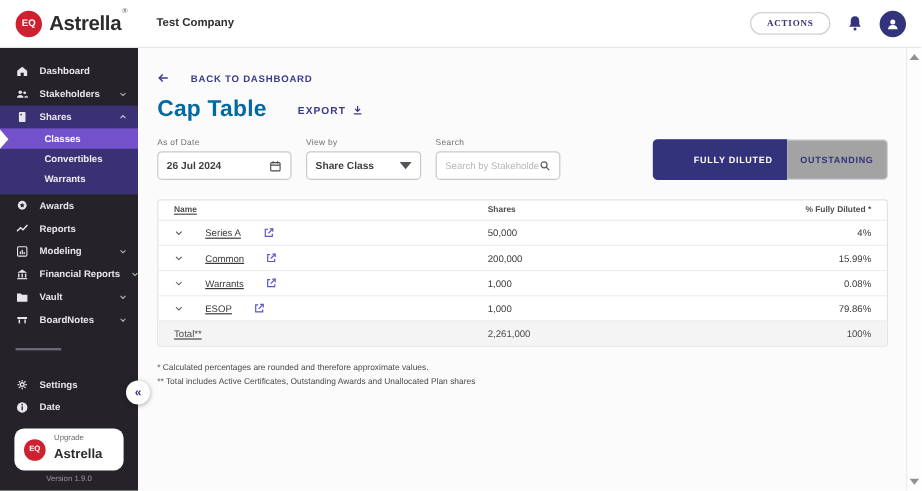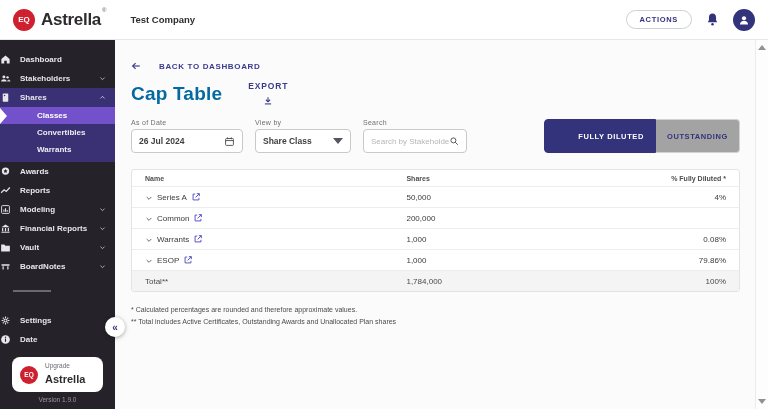--- a/index.html
+++ b/index.html
@@ -11,32 +11,32 @@
             display:flex; align-items:center; padding:0 13px; position:relative; z-index:5; }
   .logo { display:flex; align-items:flex-start; cursor:pointer; }
   .logo-circle { width:22px; height:22px; border-radius:50%; background:#CE202F; color:#fff;
                  font-size:8px; font-weight:bold; display:flex; align-items:center; justify-content:center; }
   .brand-name { font-size:17px; font-weight:bold; color:#2E2B2E; margin-left:6px; letter-spacing:-0.3px; line-height:22px; }
   .reg-mark { font-size:6px; color:#555; margin-left:1px; margin-top:-2px; }
   .company { margin-left:24px; font-size:9.5px; font-weight:bold; color:#2F2F33; }
   .topbar-right { margin-left:auto; display:flex; align-items:center; gap:13px; }
   .actions-btn { border:1.5px solid #cfcfd6; border-radius:12px; background:#fff; padding:4px 13px;
                  font-size:7.5px; font-weight:bold; color:#33337C; letter-spacing:0.09em; cursor:pointer;
-                 font-family:Liberation Sans, sans-serif; }
+                 font-family:Liberation Serif, serif; }
   .icon-btn { background:none; border:none; cursor:pointer; display:flex; align-items:center; }
   .avatar { width:22px; height:22px; border-radius:50%; background:#33337C;
             display:flex; align-items:center; justify-content:center; }
 
   
   .shell { display:flex; height:369px; }
 
   
   .sidebar { width:115px; background:#252329; display:flex; flex-direction:column;
              padding-top:10px; position:relative; flex-shrink:0; }
-  .nav-row { height:19px; display:flex; align-items:center; gap:9px;
+  .nav-row { height:19px; display:flex; align-items:center; padding-left:13px; gap:9px;
              font-size:8px; font-weight:bold; color:#E8E6EC; cursor:pointer; white-space:nowrap; }
   .nav-row svg.nicon { width:11px; height:11px; flex-shrink:0; }
   .chev { margin-left:auto; margin-right:9px; width:7px; height:7px; flex-shrink:0; }
   .nav-group { background:#3A3175; padding-bottom:4px; }
   .sub-row { height:17px; display:flex; align-items:center; padding-left:37px;
              font-size:8px; font-weight:bold; color:#EEECF4; cursor:pointer; position:relative; }
   .sub-row.selected { background:#7351CB; color:#fff; }
   .sel-marker { position:absolute; left:0; top:50%; transform:translateY(-50%);
                 width:0; height:0; border-top:8px solid transparent; border-bottom:8px solid transparent;
                 border-left:7px solid #fff; }
@@ -54,21 +54,21 @@
                   font-size:10px; font-weight:bold; display:flex; align-items:center; justify-content:center;
                   cursor:pointer; z-index:6; font-family:"Liberation Sans", sans-serif; }
 
   
   .main { flex:1; background:#FBFBFC; padding:17px 0 0 16px; position:relative; overflow:hidden; }
   .back-link { display:inline-flex; align-items:center; gap:18px; color:#3A3A8C; font-size:8px;
                font-weight:bold; letter-spacing:0.08em; cursor:pointer; }
   .title-row { margin-top:6px; display:flex; align-items:center; gap:26px; }
   .page-title { font-size:19px; font-weight:bold; color:#0369a1; letter-spacing:0.2px; }
   .export-link { display:inline-flex; align-items:center; gap:5px; color:#3A3A8C; font-size:8.5px;
-                 font-weight:bold; letter-spacing:0.1em; cursor:pointer;flex-direction:column; }
+                 font-weight:bold; letter-spacing:0.1em; cursor:pointer; }
 
   .filters { margin-top:13px; display:flex; gap:12px; padding-right:15px; }
   .fgroup label { display:block; font-size:7px; color:#716f6f; letter-spacing:0.04em; margin-bottom:3px; }
   .control { height:24px; border:1px solid #c9c9c9; border-radius:4px; background:#fff;
              display:flex; align-items:center; padding:0 7px; font-size:8.5px; font-weight:bold;
              color:#3E3E40; cursor:pointer; }
   .control .spacer { margin-left:auto; }
   .ctl-date { width:112px; }
   .ctl-view { width:96px; }
   .ctl-search { width:104px; }
@@ -81,21 +81,21 @@
   .tg-btn { font-family:"Liberation Sans", sans-serif; font-size:7.5px; font-weight:bold;
             letter-spacing:0.08em; padding:7px 11px; cursor:pointer; }
   .tg-selected { background:#33337C; color:#fff; border:1px solid #33337C; border-radius:4px 0 0 4px;padding-left:33px; }
   .tg-unselected { background:#a3a3a3; color:#33337C; border:1px solid #d2d2da; border-left:none; border-radius:0 4px 4px 0; }
 
   
   .cap-table { margin-top:16px; margin-right:15px; background:#fff; border:1px solid #e3e3e6; border-radius:3px; }
   .t-head { display:flex; padding:5px 13px 4px 13px; font-size:7px; font-weight:bold; color:#4E4E52; }
   .t-row { display:flex; align-items:center; height:21px; border-top:1px solid #EDEDEF;
            padding:0 13px; font-size:8px; color:#3A3A3C; }
-  .c-name { flex:0 0 45%; display:flex; align-items:flex-end; gap:4px; }
+  .c-name { flex:0 0 45%; display:flex; align-items:center; gap:18px;text-decoration:underline; }
   .c-shares { flex:0 0 18%; text-align:left; }
   .c-pct { flex:1; text-align:right; }
   .t-total { background:#F4F4F5; color:#49494C; }
   .rchev { width:8px; height:8px; cursor:pointer; flex-shrink:0; }
   .extlink { width:10px; height:10px; cursor:pointer; flex-shrink:0; }
 
   .footnotes { margin-top:12px; font-size:7px; color:#4A4A4A; line-height:1.65; }
 
   
   .scrollbar { width:13px; background:#FDFDFD; border-left:1px solid #ECECEC; flex-shrink:0;
@@ -363,20 +363,21 @@
               <polyline points="5,9 12,16 19,9"></polyline>
             </svg>
           <span>Common</span>
           <svg class="extlink" viewBox="0 0 24 24" fill="none" stroke="#5B55C8" stroke-width="2.4">
             <path d="M10 5H5v14h14v-5"></path>
               <path d="M14 4h6v6"></path>
               <line x1="11" y1="13" x2="20" y2="4"></line>
           </svg>
         </span>
         <span class="c-shares">200,000</span>
+        <span class="c-pct">15.99%</span>
       </div>
 
       <div class="t-row">
         <span class="c-name">
           <svg class="rchev" viewBox="0 0 24 24" fill="none" stroke="#555" stroke-width="2.6">
               <polyline points="5,9 12,16 19,9"></polyline>
             </svg>
           <span>Warrants</span>
           <svg class="extlink" viewBox="0 0 24 24" fill="none" stroke="#5B55C8" stroke-width="2.4">
             <path d="M10 5H5v14h14v-5"></path>
@@ -399,21 +400,21 @@
               <path d="M14 4h6v6"></path>
               <line x1="11" y1="13" x2="20" y2="4"></line>
           </svg>
         </span>
         <span class="c-shares">1,000</span>
         <span class="c-pct">79.86%</span>
       </div>
 
       <div class="t-row t-total">
         <span class="c-name">Total**</span>
-        <span class="c-shares">1,784,000</span>
+        <span class="c-shares">2,261,000</span>
         <span class="c-pct">100%</span>
       </div>
     </div>
 
     <div class="footnotes">
       <div>* Calculated percentages are rounded and therefore approximate values.</div>
       <div>** Total includes Active Certificates, Outstanding Awards and Unallocated Plan shares</div>
     </div>
   </main>
 

